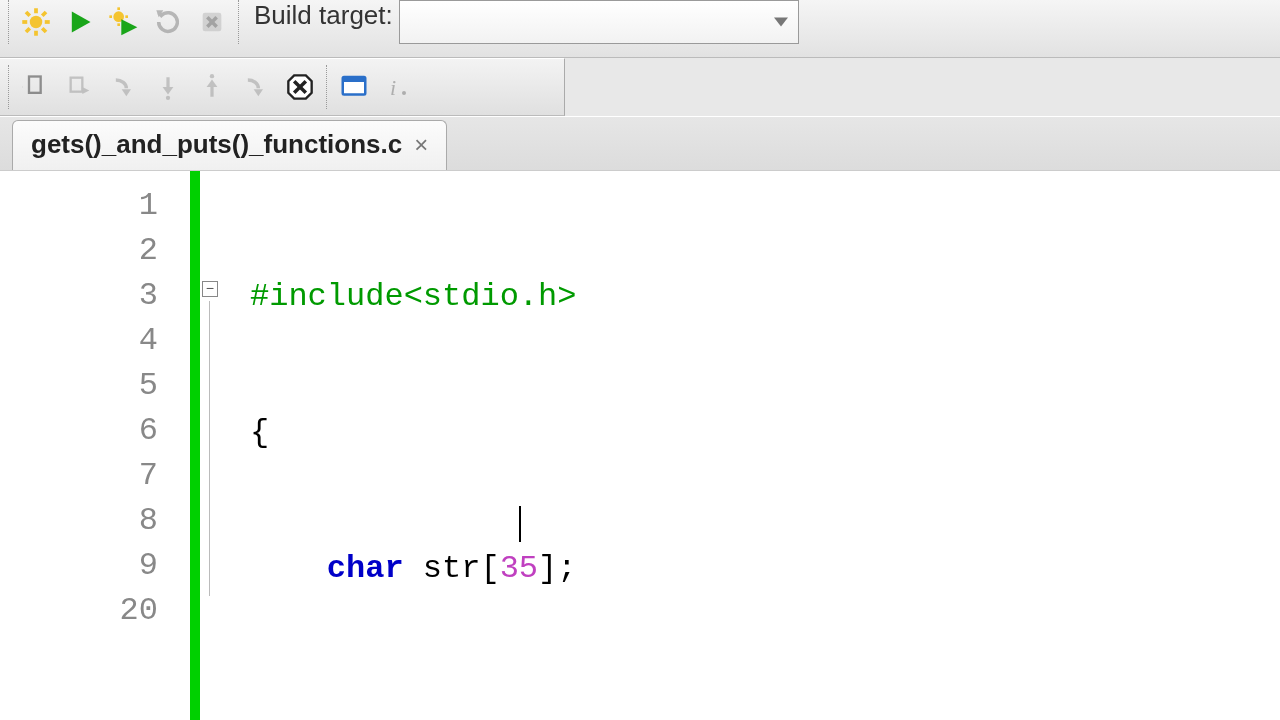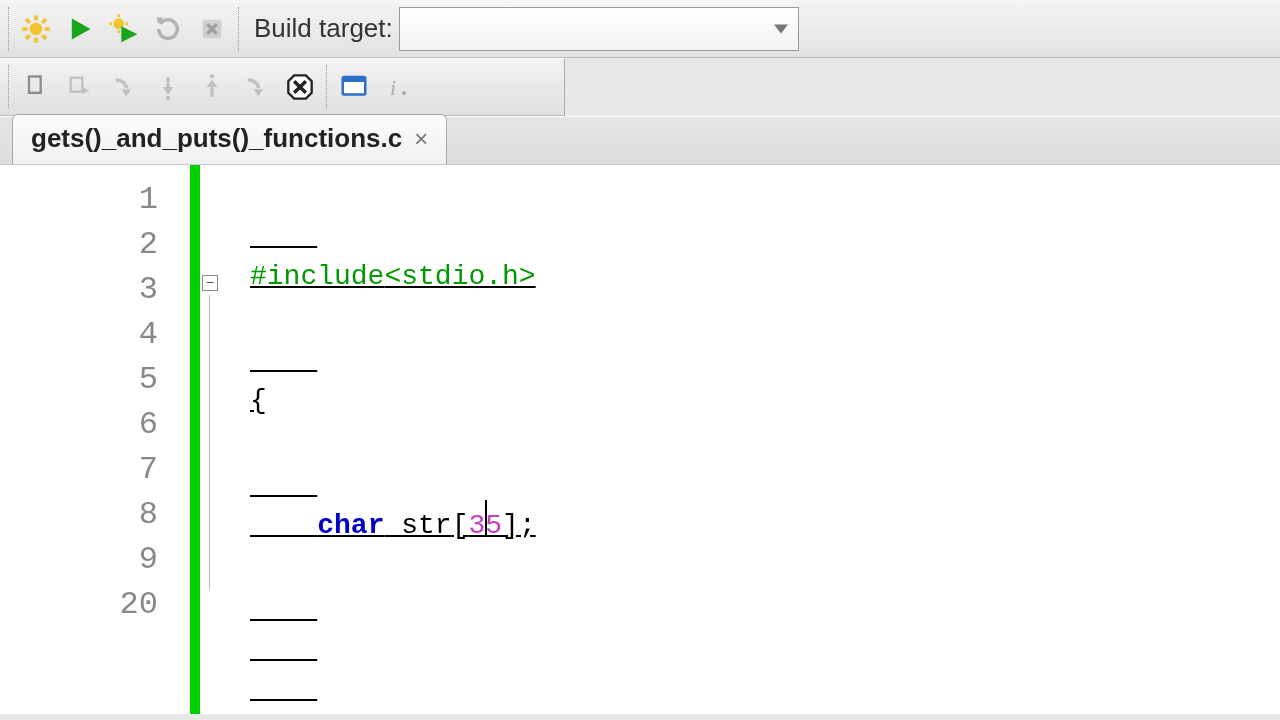--- a/index.html
+++ b/index.html
@@ -6,21 +6,21 @@
 body {
   margin: 0; padding: 0;
   font-family: "Segoe UI", Tahoma, sans-serif;
   background: #e8e8e8;
   width: 1280px; height: 720px;
   overflow: hidden;
 }
 
 
 .toolbar {
-  display: flex; align-items: center;
+  display: flex; 
   height: 58px;
   background: linear-gradient(#f5f5f5, #e2e2e2);
   border-bottom: 1px solid #bbb;
   padding: 0 4px;
 }
 .tb-sep {
   width: 2px; height: 44px;
   border-left: 1px dotted #999;
   margin: 0 4px;
 }
@@ -57,21 +57,21 @@
   border-top: 1px solid #fff;
   border-bottom: 1px solid #bbb;
   padding: 0 4px;
   width: 565px;
   border-right: 1px solid #aaa;
 }
 
 
 .tab-strip {
   display: flex; align-items: flex-end;
-  height: 48px;
+  height: 54px;
   background: linear-gradient(#e6e6e6,#dcdcdc);
   padding: 6px 0 0 12px;
   border-top: 1px solid #fff;
 }
 .tab {
   display: flex; align-items: center; gap: 12px;
   background: linear-gradient(#fcfcfc,#f0f0f0);
   border: 1px solid #aaa;
   border-bottom: none;
   border-top-left-radius: 6px;
@@ -123,25 +123,24 @@
   top: calc(12px + 45px*2 + 28px);
   width: 1px;
   height: calc(45px*7 - 20px);
   background: #bbb;
 }
 
 .code {
   flex: 1;
   padding: 12px 15px 0 50px;
   font-family: "Courier New", monospace;
-  font-size: 28px;
+  font-size: 32px;
   line-height: 1.42;
   white-space: pre;
   position: relative;
-  text-decoration: underline;
 }
 .code .row { height: 45px; }
 .kw   { color: #0000c8; font-weight: bold; }      
 .pre  { color: #009a00; }                         
 .num  { color: #c040c0; }                         
 .txt  { color: #000; }
 .id   { color: #000; }
 
 
 .caret-i {

